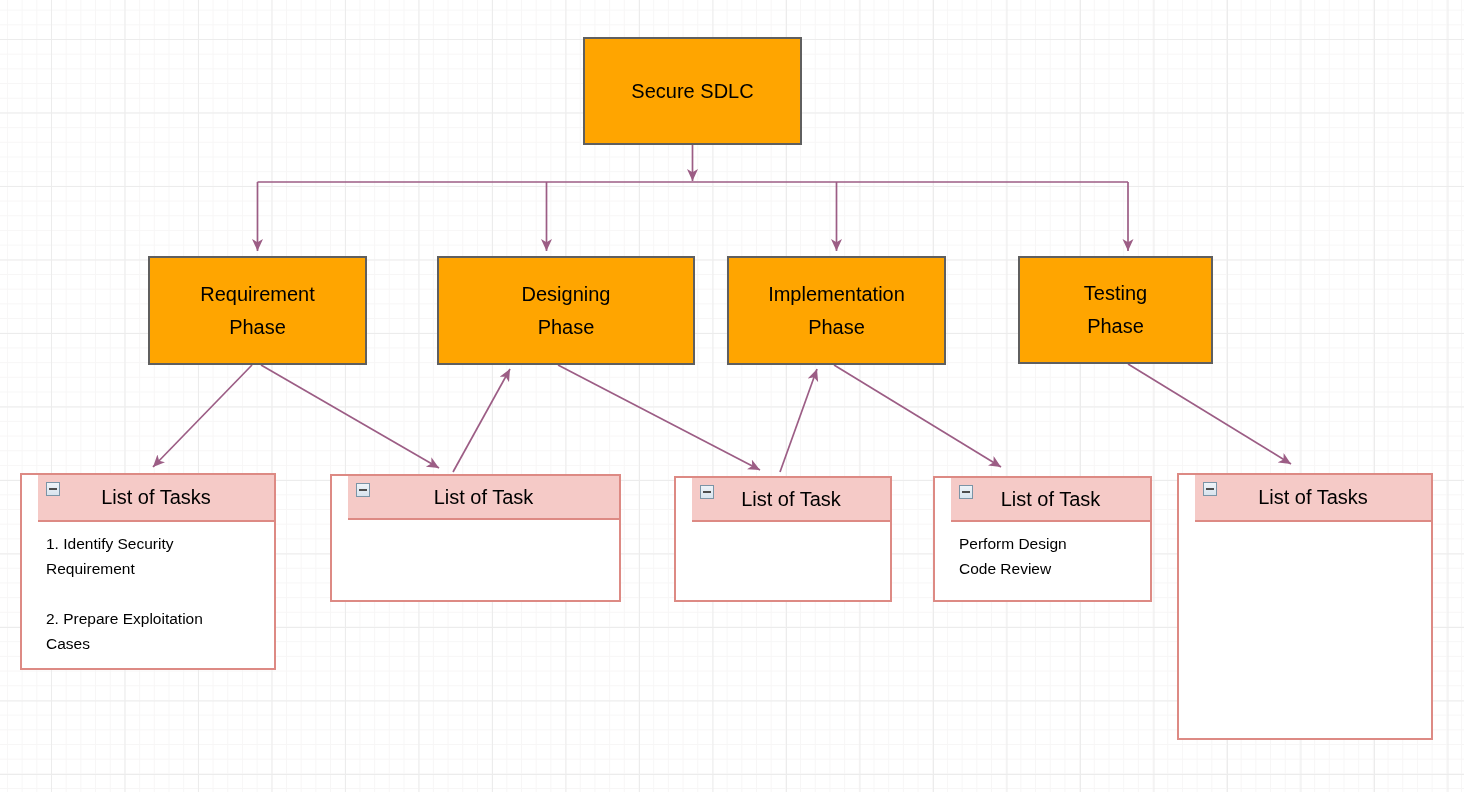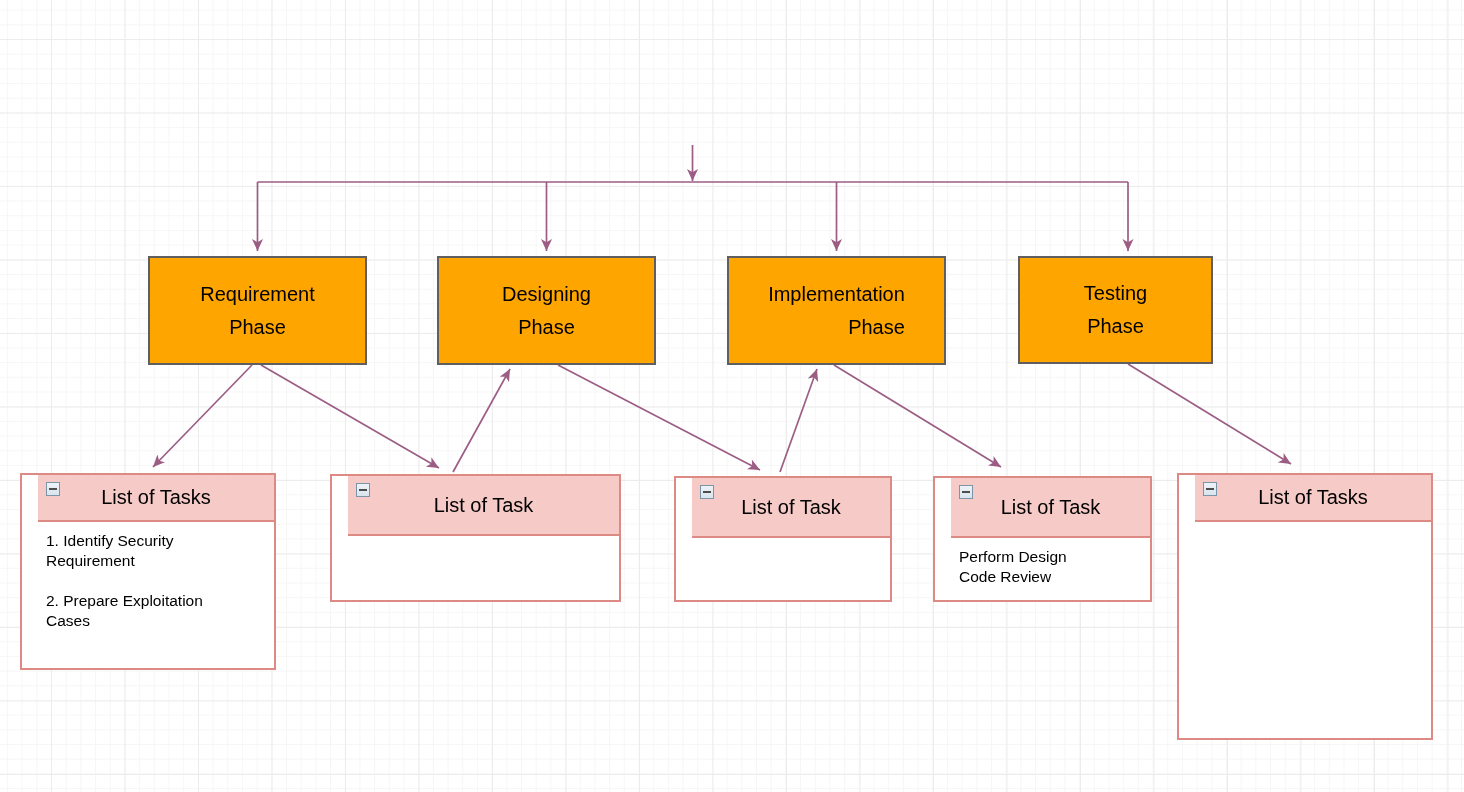--- a/index.html
+++ b/index.html
@@ -55,21 +55,21 @@
   .task-box {
     position: absolute;
     box-sizing: border-box;
     background: #FFFFFF;
     border: 2px solid #DD8A84;
     padding-left: 16px;
   }
   .task-header {
     position: relative;
     box-sizing: border-box;
-    height: 60px;
+    height: 44px;
     background: #F5CAC7;
     border-bottom: 2px solid #DD8A84;
     display: flex;
     align-items: center;
     justify-content: center;
   }
   .task-title {
     font-size: 20px;
     color: #000000;
   }
@@ -88,21 +88,21 @@
     cursor: pointer;
   }
   .collapse-minus {
     width: 8px;
     height: 2px;
     background: #4d4d4d;
   }
   .task-body {
     padding: 9px 8px 0 8px;
     font-size: 15.5px;
-    line-height: 20px;
+    line-height: 25px;
     color: #000000;
     white-space: pre-line;
   }
 </style>
 </head>
 <body>
 
 <div id="canvas">
 
   <svg id="edges">
@@ -121,30 +121,33 @@
 
     <path class="edge" d="M 252 365 L 153 467" marker-end="url(#arrow)"></path>
     <path class="edge" d="M 261 365 L 439 468" marker-end="url(#arrow)"></path>
     <path class="edge" d="M 453 472 L 510 369" marker-end="url(#arrow)"></path>
     <path class="edge" d="M 558 365 L 760 470" marker-end="url(#arrow)"></path>
     <path class="edge" d="M 780 472 L 817 369" marker-end="url(#arrow)"></path>
     <path class="edge" d="M 834 365 L 1001 467" marker-end="url(#arrow)"></path>
     <path class="edge" d="M 1128 364 L 1291 464" marker-end="url(#arrow)"></path>
   </svg>
 
+  <div class="node" style="left:583px; top:37px; width:219px; height:108px;">
+    <span class="node-label">Secure SDLC</span>
+  </div>
 
   <div class="node" style="left:148px; top:256px; width:219px; height:109px;">
     <span class="node-label">Requirement
 Phase</span>
   </div>
-  <div class="node" style="left:437px; top:256px; width:219px; height:109px;">
+  <div class="node" style="left:437px; top:256px; width:258px; height:109px;">
     <span class="node-label">Designing
 Phase</span>
   </div>
-  <div class="node" style="left:727px; top:256px; width:219px; height:109px;text-align:right;">
+  <div class="node" style="left:727px; top:256px; width:219px; height:109px;">
     <span class="node-label">Implementation
 Phase</span>
   </div>
   <div class="node" style="left:1018px; top:256px; width:195px; height:108px;">
     <span class="node-label">Testing
 Phase</span>
   </div>
 
   <div class="task-box" style="left:20px; top:473px; width:256px; height:197px;">
     <div class="task-header" style="height:47px;">

